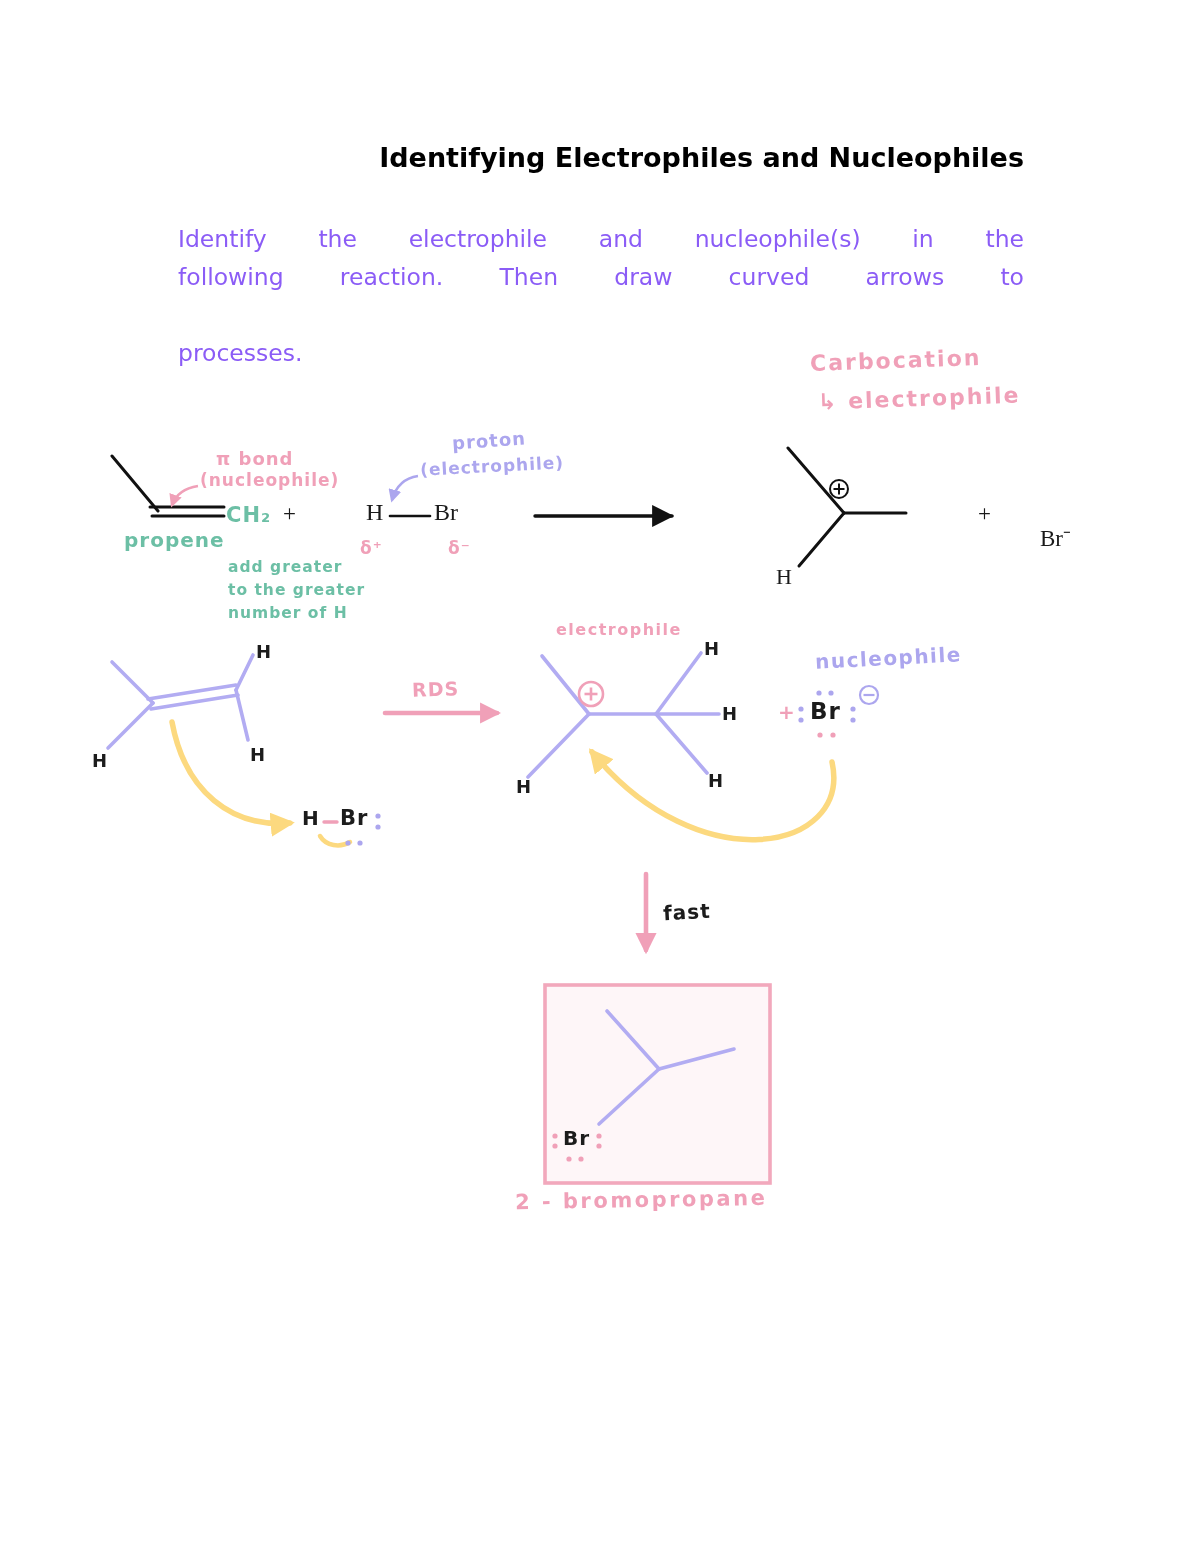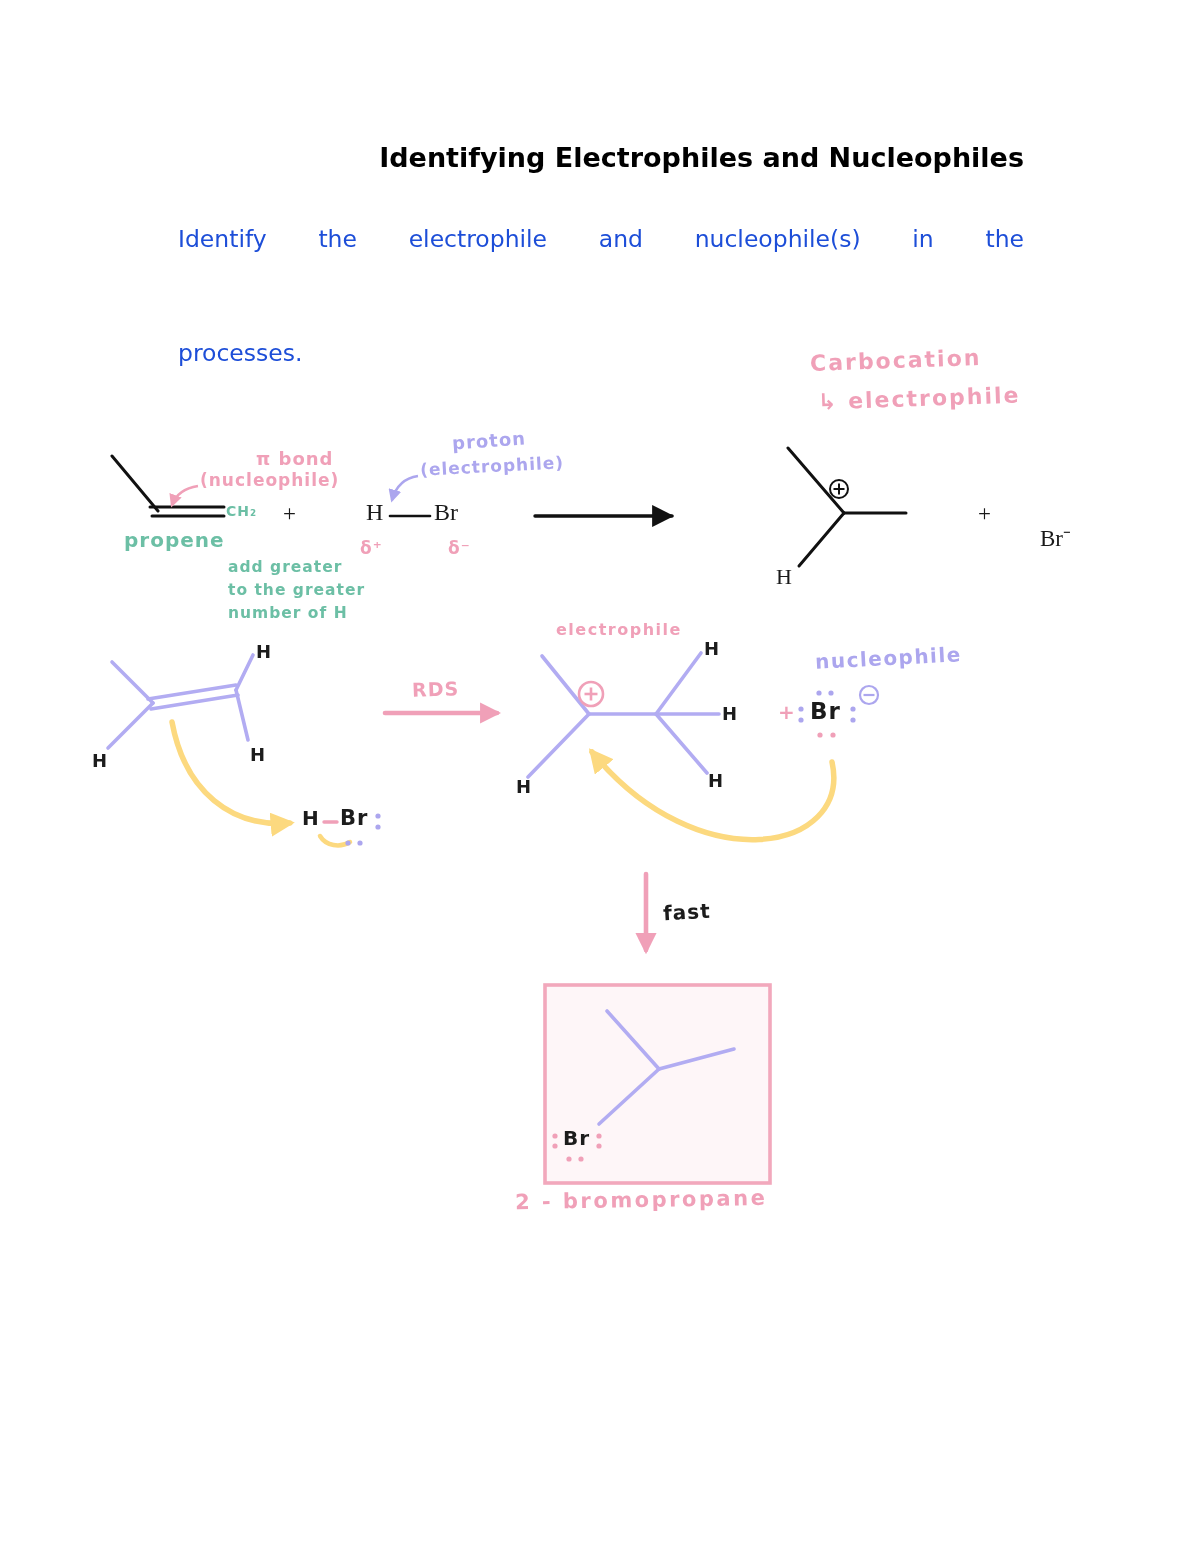--- a/index.html
+++ b/index.html
@@ -3,21 +3,21 @@
 <meta charset="utf-8">
 <style>
   * { margin:0; padding:0; box-sizing:border-box; }
   html,body { background:#ffffff; }
   .page {
     position:relative; width:1200px; height:1553px; background:#ffffff;
     font-family:"DejaVu Sans", sans-serif; overflow:hidden;
   }
   .lbl { position:absolute; white-space:nowrap; }
   .title { font-weight:bold; font-size:27px; color:#000; text-align:right; width:846px; }
-  .jline { position:absolute; width:846px; font-size:23.5px; line-height:38.5px; color:#1d4ed8;
+  .jline { position:absolute; width:846px; font-size:23.5px; line-height:38.5px; color:#8b5cf6;
            text-align:justify; text-align-last:justify; }
   .jline.last { text-align-last:left; }
   .serif { font-family:"Liberation Serif", serif; color:#1a1a1a; }
   .hand  { font-weight:bold; letter-spacing:1px; }
   .pink   { color:#f0a0b8; }
   .purple { color:#aca6ee; }
   .green  { color:#6cbfa5; }
   .blackhand { color:#1c1c1c; }
   svg.overlay { position:absolute; left:0; top:0; }
 </style>
@@ -137,31 +137,32 @@
       <circle cx="599" cy="1136" r="2.6" fill="#f0a0b8"></circle>
         <circle cx="599" cy="1146" r="2.6" fill="#f0a0b8"></circle>
       <circle cx="569" cy="1159" r="2.6" fill="#f0a0b8"></circle>
         <circle cx="581" cy="1159" r="2.6" fill="#f0a0b8"></circle>
     </g>
   </svg>
 
   <div class="lbl title" style="left:178px; top:142px;">Identifying Electrophiles and Nucleophiles</div>
 
   <div class="jline" style="left:178px; top:220px;">Identify the electrophile and nucleophile(s) in the</div>
+  <div class="jline" style="left:178px; top:258px;">following reaction. Then draw curved arrows to</div>
   <div class="jline last" style="left:178px; top:334px;">processes.</div>
 
   <div class="lbl hand pink" style="left:810px; top:348px; font-size:22px; letter-spacing:2px; transform:rotate(-2deg);">Carbocation</div>
   <div class="lbl hand pink" style="left:818px; top:386px; font-size:22px; letter-spacing:2px; transform:rotate(-2deg);">↳ electrophile</div>
 
-  <div class="lbl hand pink" style="left:216px; top:448px; font-size:18px;margin-left:40px;">π bond</div>
+  <div class="lbl hand pink" style="left:216px; top:448px; font-size:18px;">π bond</div>
   <div class="lbl hand pink" style="left:200px; top:470px; font-size:17px;">(nucleophile)</div>
   <div class="lbl hand purple" style="left:452px; top:430px; font-size:18px; transform:rotate(-4deg);">proton</div>
   <div class="lbl hand purple" style="left:420px; top:456px; font-size:17px; transform:rotate(-3deg);">(electrophile)</div>
 
-  <div class="lbl hand green" style="left:226px; top:503px; font-size:14px;">CH₂</div>
+  <div class="lbl hand green" style="left:226px; top:503px; font-size:21px;">CH₂</div>
   <div class="lbl serif" style="left:283px; top:501px; font-size:23px;">+</div>
   <div class="lbl serif" style="left:366px; top:499px; font-size:24px;">H</div>
   <div class="lbl serif" style="left:434px; top:499px; font-size:24px;">Br</div>
   <div class="lbl hand pink" style="left:360px; top:538px; font-size:17px;">δ⁺</div>
   <div class="lbl hand pink" style="left:448px; top:538px; font-size:17px;">δ⁻</div>
   <div class="lbl hand green" style="left:124px; top:528px; font-size:20px;">propene</div>
 
   <div class="lbl hand green" style="left:228px; top:558px; font-size:15.5px;">add greater</div>
   <div class="lbl hand green" style="left:228px; top:581px; font-size:15.5px;">to the greater</div>
   <div class="lbl hand green" style="left:228px; top:604px; font-size:15.5px;">number of H</div>

